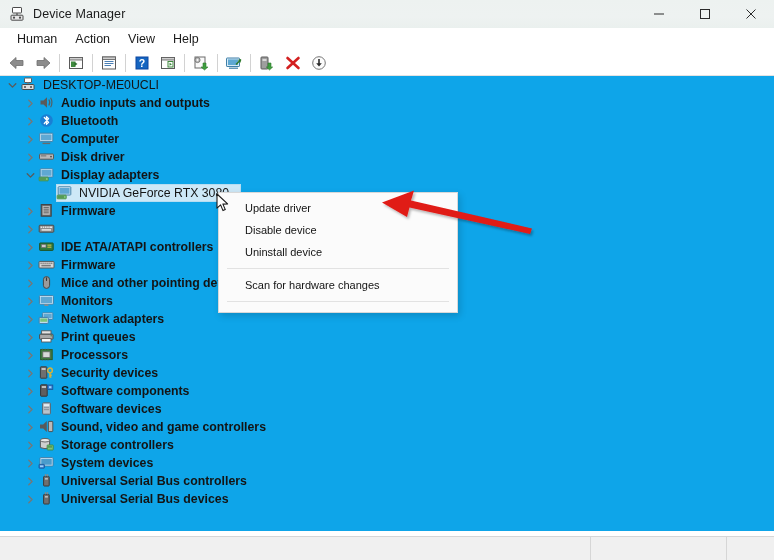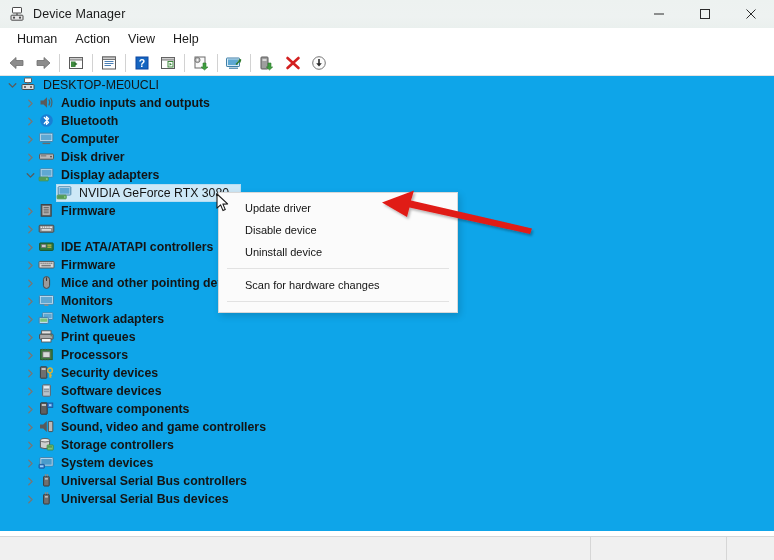--- a/index.html
+++ b/index.html
@@ -560,40 +560,40 @@
             </svg></span>
           <span class="lbl">Security devices</span>
         </div>
         <div class="node lvl1">
           <span class="chev">
             <svg width="9" height="9" viewBox="0 0 9 9">
               <path d="M2.8 1.2 L6.1 4.5 L2.8 7.8" fill="none" stroke="#767676" stroke-width="1.3" stroke-linecap="round" stroke-linejoin="round"></path>
             </svg>
           </span>
           <span class="ico"><svg width="17" height="15" viewBox="0 0 17 15">
+              <rect x="2.6" y="1.8" width="6.6" height="11.4" rx="0.6" fill="#5f5f5f" stroke="#353535" stroke-width="1"></rect>
+              <rect x="3.8" y="3.2" width="4.2" height="1.6" fill="#d8d8d8"></rect>
+              <rect x="9.4" y="2" width="5.4" height="4.4" fill="#2f7ad0" stroke="#1c5394" stroke-width="0.8"></rect>
+              <path d="M11 3.2 L13.4 3.2 L13.4 5.2 L11 5.2 Z" fill="#9fd0f5"></path>
+            </svg></span>
+          <span class="lbl">Software components</span>
+        </div>
+        <div class="node lvl1">
+          <span class="chev">
+            <svg width="9" height="9" viewBox="0 0 9 9">
+              <path d="M2.8 1.2 L6.1 4.5 L2.8 7.8" fill="none" stroke="#767676" stroke-width="1.3" stroke-linecap="round" stroke-linejoin="round"></path>
+            </svg>
+          </span>
+          <span class="ico"><svg width="17" height="15" viewBox="0 0 17 15">
               <rect x="4.6" y="1.8" width="7.8" height="11.4" rx="0.8" fill="#b9c3cb" stroke="#5a6570" stroke-width="1"></rect>
               <rect x="5.9" y="3.2" width="5.2" height="1.8" fill="#e8eef3"></rect>
               <rect x="5.9" y="6" width="5.2" height="1.2" fill="#8e9aa5"></rect>
               <rect x="5.9" y="8" width="5.2" height="1.2" fill="#8e9aa5"></rect>
             </svg></span>
           <span class="lbl">Software devices</span>
-        </div>
-        <div class="node lvl1">
-          <span class="chev">
-            <svg width="9" height="9" viewBox="0 0 9 9">
-              <path d="M2.8 1.2 L6.1 4.5 L2.8 7.8" fill="none" stroke="#767676" stroke-width="1.3" stroke-linecap="round" stroke-linejoin="round"></path>
-            </svg>
-          </span>
-          <span class="ico"><svg width="17" height="15" viewBox="0 0 17 15">
-              <rect x="2.6" y="1.8" width="6.6" height="11.4" rx="0.6" fill="#5f5f5f" stroke="#353535" stroke-width="1"></rect>
-              <rect x="3.8" y="3.2" width="4.2" height="1.6" fill="#d8d8d8"></rect>
-              <rect x="9.4" y="2" width="5.4" height="4.4" fill="#2f7ad0" stroke="#1c5394" stroke-width="0.8"></rect>
-              <path d="M11 3.2 L13.4 3.2 L13.4 5.2 L11 5.2 Z" fill="#9fd0f5"></path>
-            </svg></span>
-          <span class="lbl">Software components</span>
         </div>
         <div class="node lvl1">
           <span class="chev">
             <svg width="9" height="9" viewBox="0 0 9 9">
               <path d="M2.8 1.2 L6.1 4.5 L2.8 7.8" fill="none" stroke="#767676" stroke-width="1.3" stroke-linecap="round" stroke-linejoin="round"></path>
             </svg>
           </span>
           <span class="ico"><svg width="17" height="15" viewBox="0 0 17 15">
               <path d="M2 5.4 L5.2 5.4 L8.8 2 L8.8 13 L5.2 9.6 L2 9.6 Z" fill="#5a5a5a"></path>
               <rect x="10.4" y="2.4" width="4.4" height="10.2" rx="0.6" fill="#b9b9b9" stroke="#4a4a4a" stroke-width="0.9"></rect>

